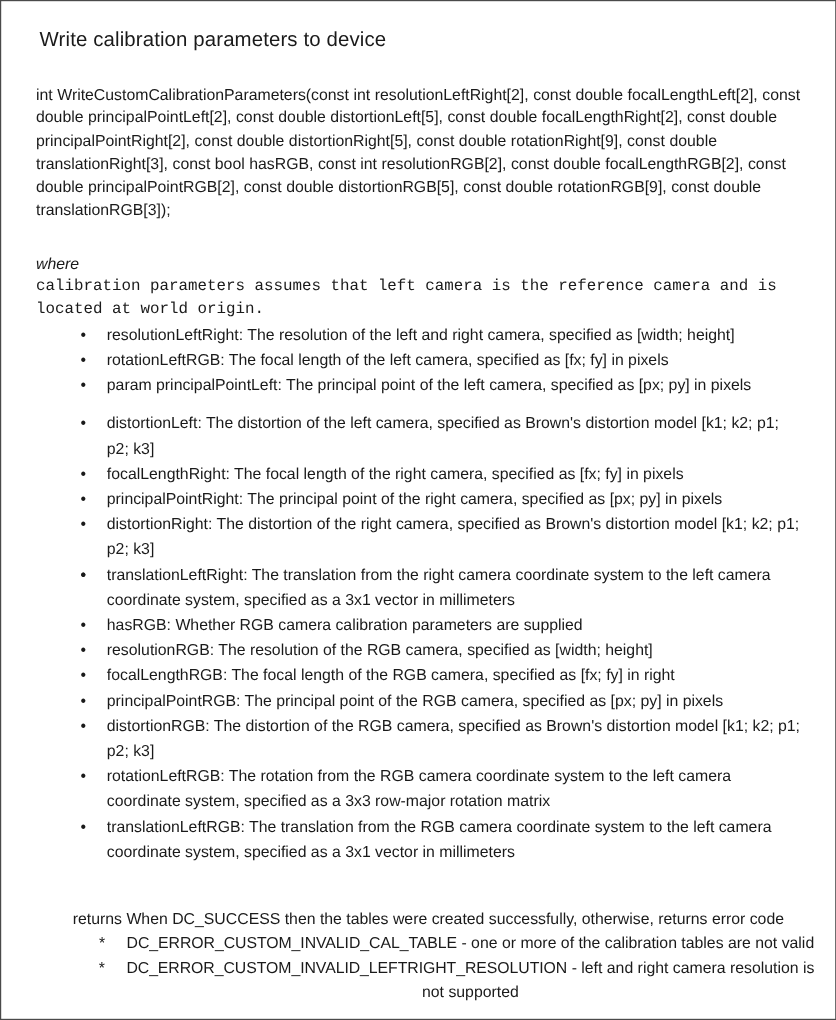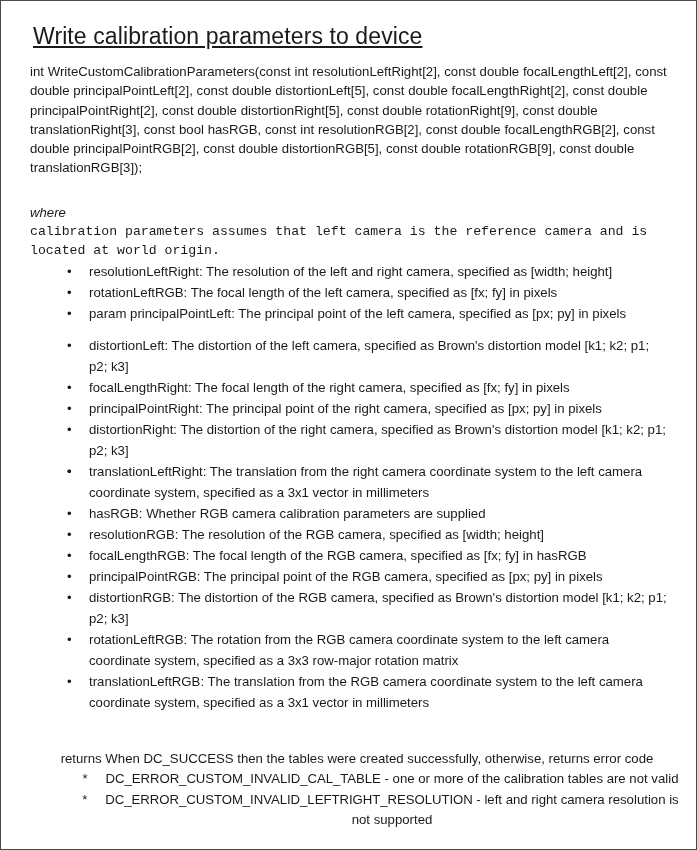--- a/index.html
+++ b/index.html
@@ -17,31 +17,30 @@
   .doc-frame {
     box-sizing: border-box;
     width: 697px;
     height: 850px;
     border: 1px solid #4a4a4a;
     background: #ffffff;
     padding: 18px 12px 0 29px;
     overflow: hidden;
   }
   .doc-title {
-    font-size: 23px;
+    font-size: 17px;
     font-weight: 400;
     color: #1a1a1a;
     margin: 4px 0 0 3px;
     letter-spacing: 0.1px;
-    text-decoration: underline;
   }
   .signature {
     font-size: 13.2px;
     line-height: 19.3px;
-    margin-top: 12px;
+    margin-top: 26px;
     margin-right: 10px;
     text-align: left;
     word-spacing: 0.1px;
   }
   .where-label {
     font-size: 13.2px;
     line-height: 19.3px;
     margin-top: 25px;
     font-style: italic;
   }
@@ -125,21 +124,21 @@
       <li><span class="bullet-glyph">•</span><span>rotationLeftRGB: The focal length of the left camera, specified as [fx; fy] in pixels</span></li>
       <li><span class="bullet-glyph">•</span><span>param principalPointLeft: The principal point of the left camera, specified as [px; py] in pixels</span></li>
       <li class="gap-before"><span class="bullet-glyph">•</span><span>distortionLeft: The distortion of the left camera, specified as Brown's distortion model [k1; k2; p1; p2; k3]</span></li>
       <li><span class="bullet-glyph">•</span><span>focalLengthRight: The focal length of the right camera, specified as [fx; fy] in pixels</span></li>
       <li><span class="bullet-glyph">•</span><span>principalPointRight: The principal point of the right camera, specified as [px; py] in pixels</span></li>
       <li><span class="bullet-glyph">•</span><span>distortionRight: The distortion of the right camera, specified as Brown's distortion model [k1; k2; p1; p2; k3]</span></li>
       <li><span class="bullet-glyph">•</span></li>
       <li><span class="bullet-glyph">•</span><span>translationLeftRight: The translation from the right camera coordinate system to the left camera coordinate system, specified as a 3x1 vector in millimeters</span></li>
       <li><span class="bullet-glyph">•</span><span>hasRGB: Whether RGB camera calibration parameters are supplied</span></li>
       <li><span class="bullet-glyph">•</span><span>resolutionRGB: The resolution of the RGB camera, specified as [width; height]</span></li>
-      <li><span class="bullet-glyph">•</span><span>focalLengthRGB: The focal length of the RGB camera, specified as [fx; fy] in hasRGB</span></li>
+      <li><span class="bullet-glyph">•</span><span>focalLengthRGB: The focal length of the RGB camera, specified as [fx; fy] in right</span></li>
       <li><span class="bullet-glyph">•</span><span>principalPointRGB: The principal point of the RGB camera, specified as [px; py] in pixels</span></li>
       <li><span class="bullet-glyph">•</span><span>distortionRGB: The distortion of the RGB camera, specified as Brown's distortion model [k1; k2; p1; p2; k3]</span></li>
       <li><span class="bullet-glyph">•</span><span>rotationLeftRGB: The rotation from the RGB camera coordinate system to the left camera coordinate system, specified as a 3x3 row-major rotation matrix</span></li>
       <li><span class="bullet-glyph">•</span><span>translationLeftRGB: The translation from the RGB camera coordinate system to the left camera coordinate system, specified as a 3x1 vector in millimeters</span></li>
     </ul>
 
   <div class="returns-block">
     <div class="returns-lead">returns When DC_SUCCESS then the tables were created successfully, otherwise, returns error code</div>
     <ul class="error-list">
         <li><span class="ast-glyph">*</span><span class="err-name">DC_ERROR_CUSTOM_INVALID_CAL_TABLE</span><span> - one or more of the calibration tables are not valid</span></li>

